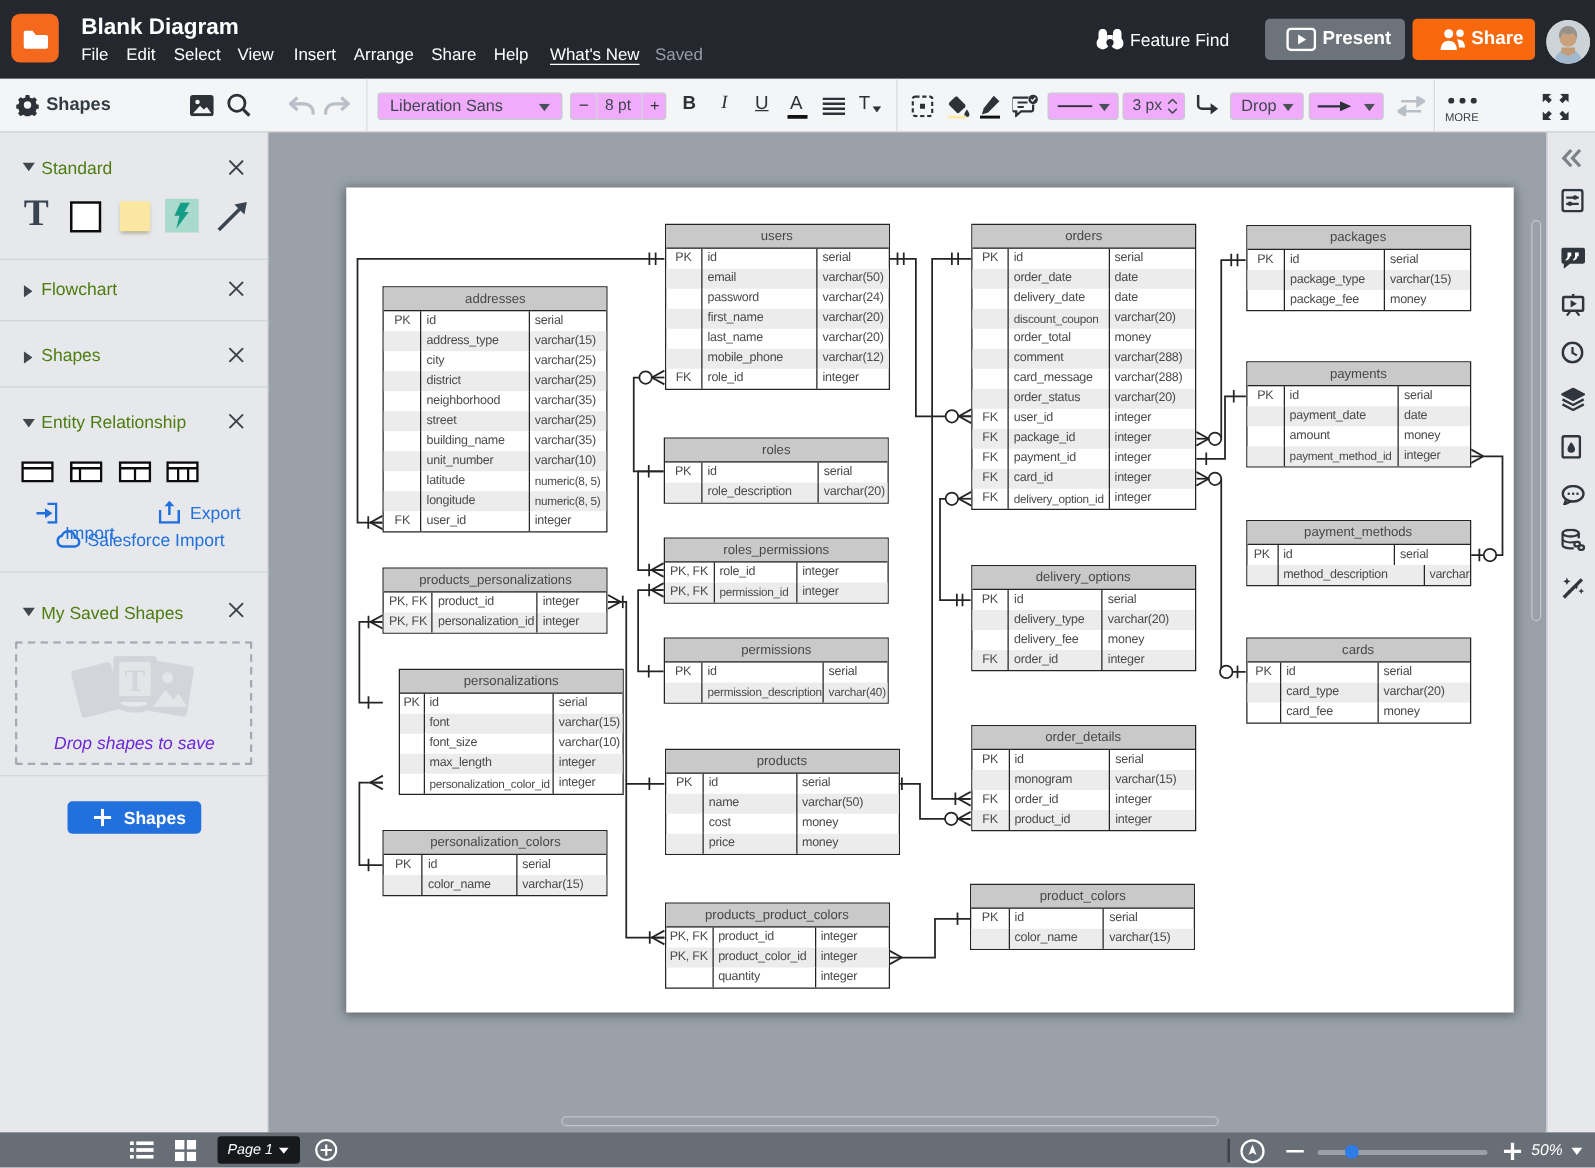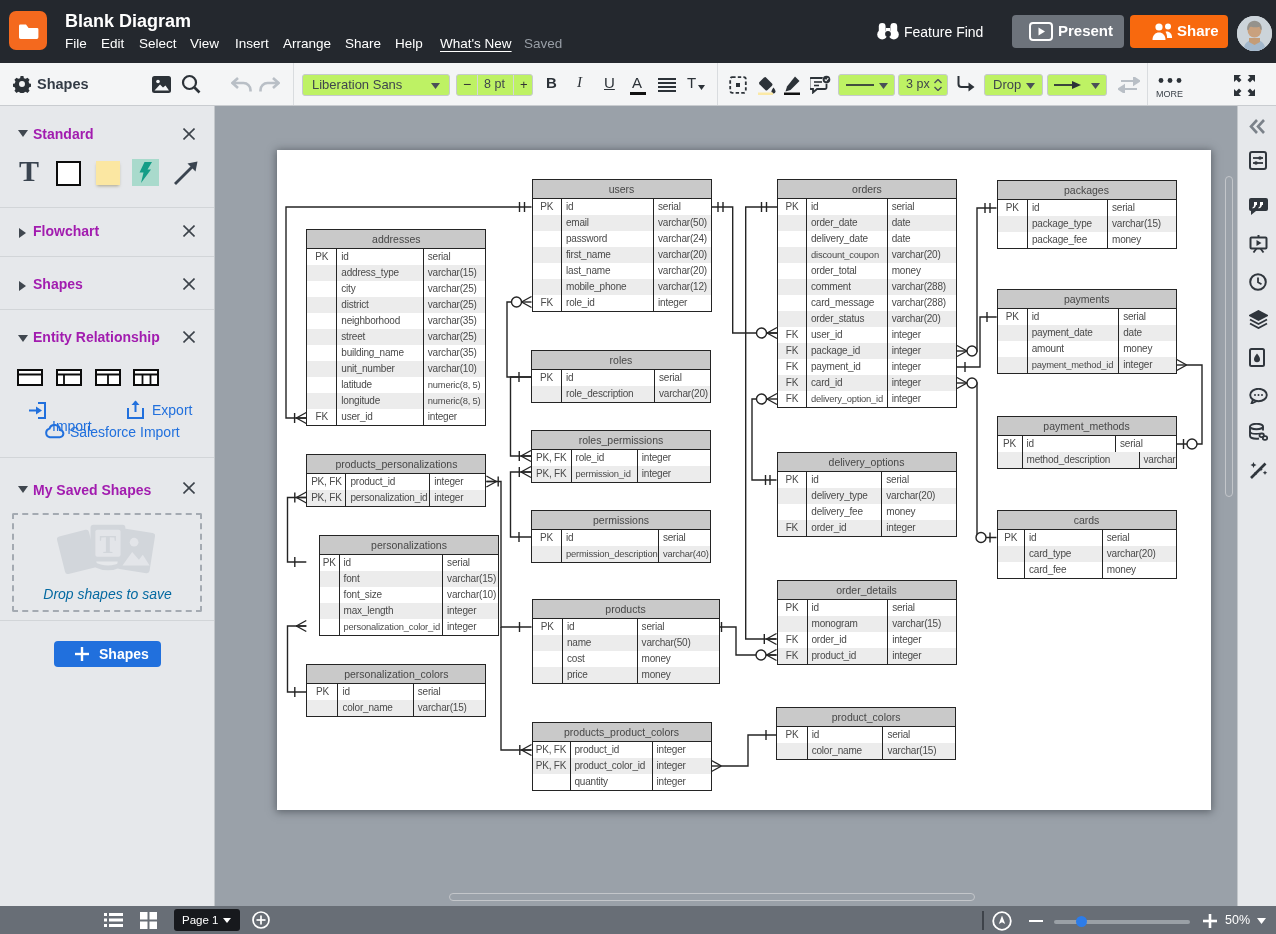--- a/index.html
+++ b/index.html
@@ -5,30 +5,30 @@
 body { font-family:"Liberation Sans",sans-serif; position:relative; background:#9aa1a9; }
 svg { display:block; }
 
 #top { position:absolute; left:0; top:0; width:1276px; height:63px; background:#24282e; }
 #logo { position:absolute; left:9px; top:11px; width:38px; height:39px; background:#f4691e; border-radius:7px; }
 #title { position:absolute; left:65px; top:11px; font-size:18px; font-weight:bold; color:#fff; }
 .mi { position:absolute; top:36px; font-size:13.5px; color:#fff; white-space:nowrap; }
 
 #tb { position:absolute; left:0; top:63px; width:1276px; height:43px; background:#f4f5f6; border-bottom:1px solid #c9ccd0; }
 #tb .vsep { position:absolute; top:0; width:1px; height:42px; background:#d9dcdf; }
-.tbx { position:absolute; height:22px; background:#bef264; border:1px solid #c6cace; border-radius:3px; font-size:13px; color:#3f454d; }
+.tbx { position:absolute; height:22px; background:#f0abfc; border:1px solid #c6cace; border-radius:3px; font-size:13px; color:#3f454d; }
 .tbtn { position:absolute; color:#2c3238; }
 
 #lp { position:absolute; left:0; top:106px; width:215px; height:800px; background:#e6e8eb; border-right:1px solid #c3c7cb; }
-.sech { position:absolute; font-size:14px; font-weight:bold; color:#a21caf; }
+.sech { position:absolute; font-size:14px; font-weight:normal; color:#4d7c0f; }
 .secx { position:absolute; font-size:15px; color:#3c424a; }
 .div { position:absolute; left:0; width:214px; height:1px; background:#d2d5d8; }
 .blu { color:#2170dd; font-size:14px; position:absolute; }
 #dropbox { position:absolute; left:12px; top:407px; width:190px; height:99px; border:2px dashed #a4aab2; border-radius:2px; }
-#dropt { position:absolute; left:0; top:480px; width:215px; text-align:center; font-style:italic; font-size:14px; color:#0369a1; }
+#dropt { position:absolute; left:0; top:480px; width:215px; text-align:center; font-style:italic; font-size:14px; color:#6d28d9; }
 #shbtn { position:absolute; left:54px; top:535px; width:107px; height:26px; background:#2170dd; border-radius:4px; color:#fff; font-size:14px; font-weight:bold; }
 #impdata { position:absolute; left:0; top:755px; width:214px; height:45px; background:#f2f3f5; border-top:1px solid #d8dade; }
 #impdata span { position:absolute; left:81px; top:13px; font-size:15px; font-weight:bold; color:#262b33; }
 
 #cv { position:absolute; left:215px; top:106px; width:1022px; height:800px; background:#9aa1a9; }
 #pg { position:absolute; left:62px; top:44px; width:934px; height:660px; background:#fff; box-shadow:0 1px 8px 1px rgba(42,47,54,.55); }
 #vsb { position:absolute; left:1010px; top:70px; width:8px; height:321px; border:1.5px solid #c3c6ca; border-radius:5px; }
 #hsb { position:absolute; left:234px; top:787px; width:526px; height:8px; border:1.5px solid #c3c6ca; border-radius:5px; }
 
 .tbl { position:absolute; background:#fff; border:1.5px solid #242424; }
@@ -36,21 +36,21 @@
 .rw { height:16px; line-height:16px; font-size:10px; letter-spacing:-0.2px; color:#4a4a4a; display:flex; white-space:nowrap; }
 .rw.alt { background:#ececec; }
 .c1 { text-align:center; border-right:1.3px solid #242424; flex:none; }
 .c2 { padding-left:4px; border-right:1.3px solid #242424; flex:none; overflow:hidden; }
 .sm { font-size:9.4px; }
 .c3 { padding-left:4px; flex:1; overflow:hidden; }
 
 #rs { position:absolute; left:1237px; top:106px; width:39px; height:800px; background:#e6e8eb; border-left:1px solid #c3c7cb; }
 #rs svg { position:absolute; left:11px; }
 
-#bb { position:absolute; left:0; top:906px; width:1276px; height:28px; background:#686e76; }
+#bb { position:absolute; left:0; top:906px; width:1276px; height:28px; background:#686e76;font-style:italic; }
 #pgpill { position:absolute; left:174px; top:3px; width:66px; height:22px; background:#17191d; border-radius:3px; color:#fff; font-size:11.5px; line-height:22px; }
 </style></head>
 <body>
 <div id="top">
 <div id="logo">
       <svg width="38" height="39" viewBox="0 0 38 39">
         <path d="M10 13.5 h7 l2.6 3.4 h8.4 a1.4 1.4 0 0 1 1.4 1.4 v8 a1.6 1.6 0 0 1 -1.6 1.6 h-16.2 a1.6 1.6 0 0 1 -1.6 -1.6 v-11.4 a1.4 1.4 0 0 1 1.4 -1.4 z" fill="#fff"></path>
       </svg>
     </div>
 <div id="title">Blank Diagram</div>

